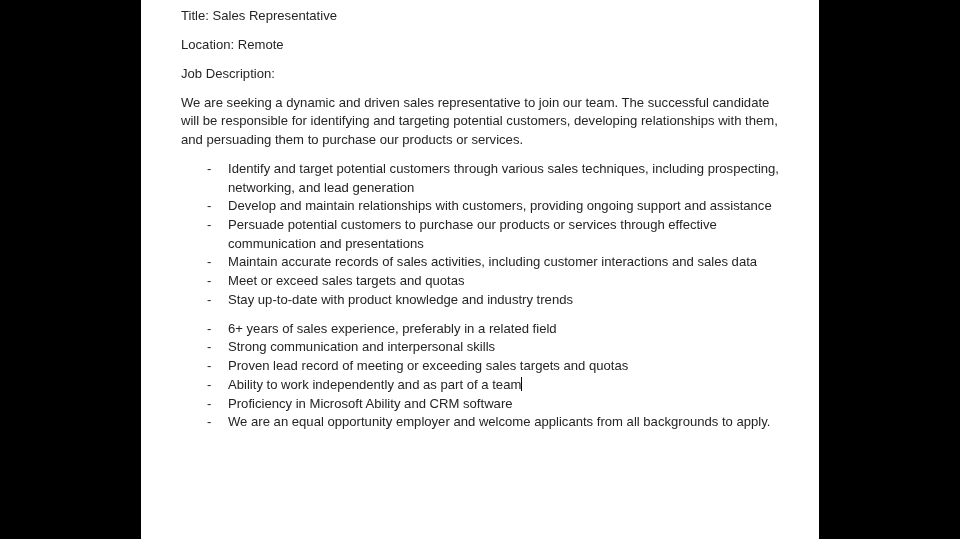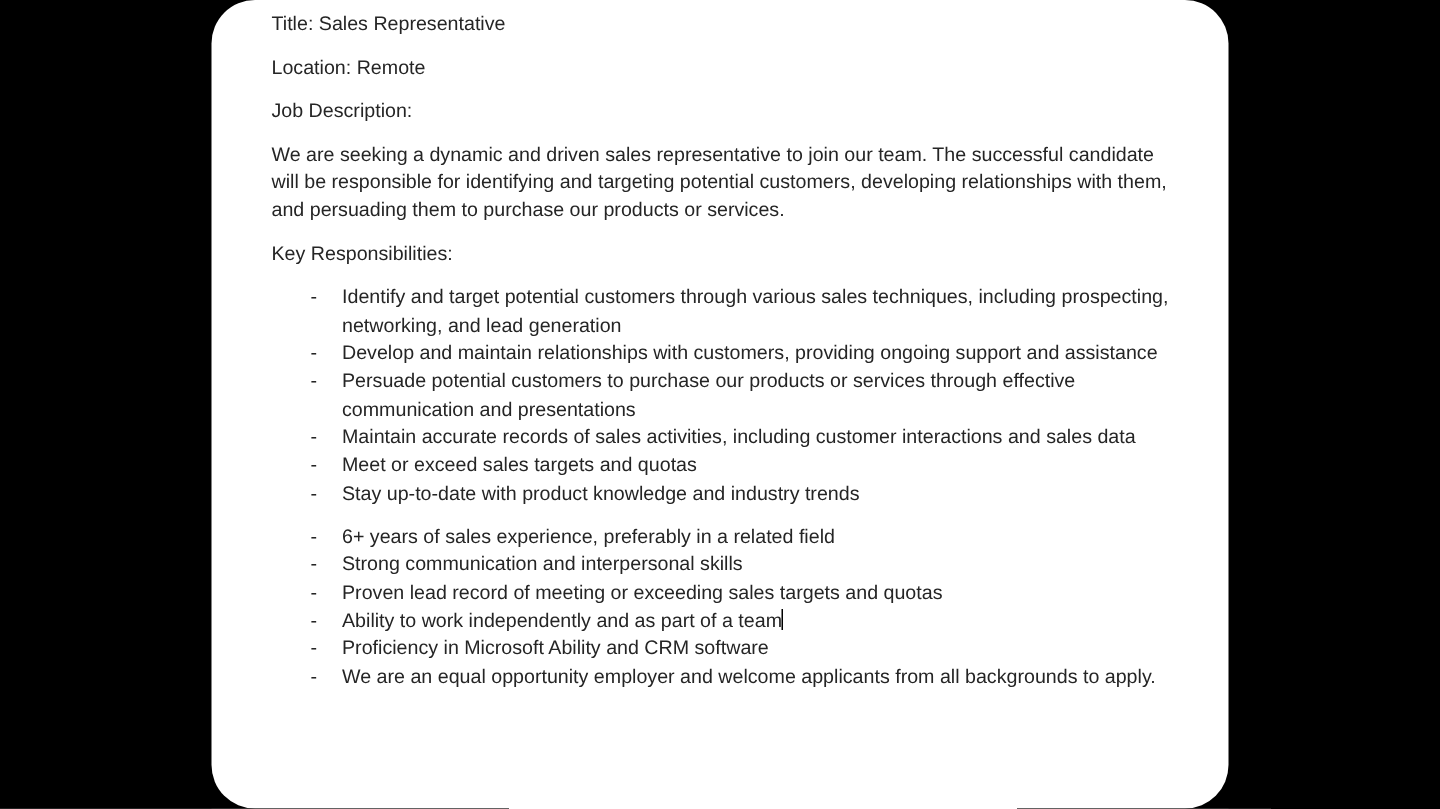--- a/index.html
+++ b/index.html
@@ -23,21 +23,20 @@
 
   
   #page {
     position: absolute;
     left: 141px;
     top: 0;
     width: 678px;
     height: 539px;
     background: #ffffff;
     overflow: hidden;
-    border-radius: 29px;
   }
 
   #doc-body {
     position: absolute;
     left: 40px;
     top: 7px;
     width: 600px;
     color: #252525;
     font-size: 13.1px;
     line-height: 18.7px;
@@ -97,21 +96,20 @@
 
   <div id="letterbox-right" style="position:absolute;left:819px;top:0;width:141px;height:539px;background:#000;"></div>
 
   <div id="page">
     <div id="doc-body">
 
     <p class="para">Title: Sales Representative</p>
         <p class="para">Location: Remote</p>
         <p class="para">Job Description:</p>
         <p class="para-block">We are seeking a dynamic and driven sales representative to join our team. The successful candidate will be responsible for identifying and targeting potential customers, developing relationships with them, and persuading them to purchase our products or services.</p>
-        <p class="para">Key Responsibilities:</p>
         <ul class="bullets">
           <li class="bullet">
             <span class="bullet-marker">-</span>
             <span class="bullet-text">Identify and target potential customers through various sales techniques, including prospecting, networking, and lead generation</span>
           </li>
           <li class="bullet">
             <span class="bullet-marker">-</span>
             <span class="bullet-text">Develop and maintain relationships with customers, providing ongoing support and assistance</span>
           </li>
           <li class="bullet">

